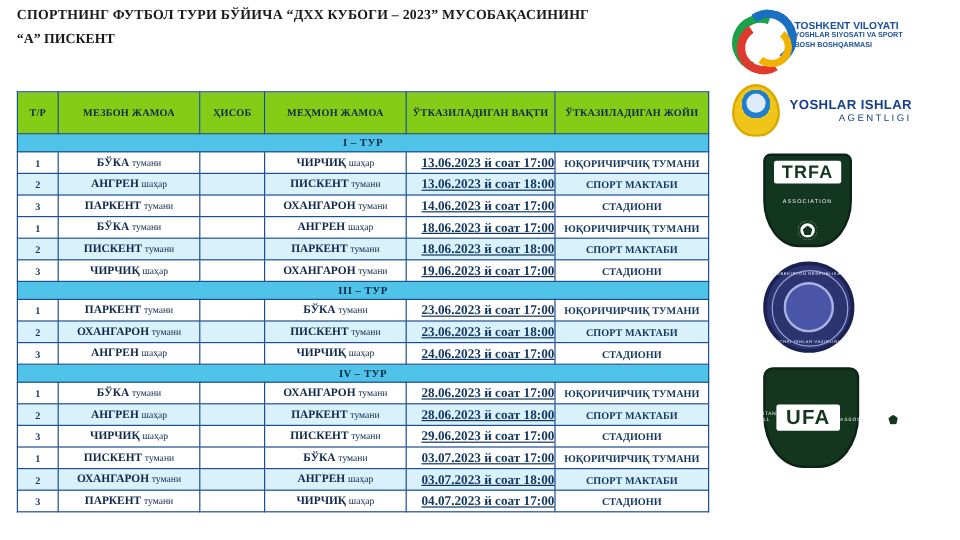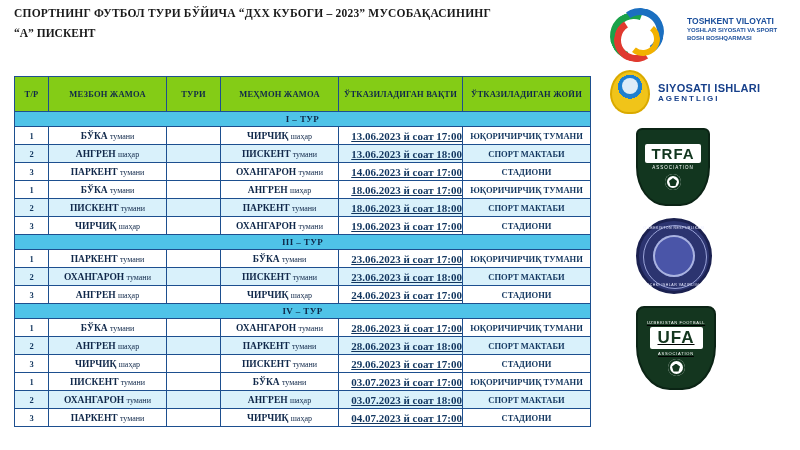--- a/index.html
+++ b/index.html
@@ -68,69 +68,69 @@
   td.dt{text-align:right;font-size:11px;font-weight:bold;color:#12365f;text-decoration:underline;}
   td.place{text-align:center;font-size:8.5px;font-weight:bold;color:#12365f;line-height:10px;margin-left:12px;}
 
   
   .logos{position:absolute;left:600px;top:0;width:200px;height:450px;}
 
   .logo-block{position:absolute;display:flex;align-items:center;}
 
   
   .lb1{left:10px;top:6px;}
-  .lb1 .txt{margin-left:25px;}
+  .lb1 .txt{margin-left:0;}
   .lb1 .t1{font-family:"Liberation Sans",sans-serif;font-weight:bold;font-size:8.5px;color:#1b4f9c;line-height:10px;}
   .lb1 .t2{font-family:"Liberation Sans",sans-serif;font-weight:bold;font-size:6px;color:#1b4f9c;line-height:8px;}
   .lb1 .t3{font-family:"Liberation Sans",sans-serif;font-weight:bold;font-size:6px;color:#1b4f9c;line-height:8px;}
 
   .swoosh{position:relative;width:52px;height:46px;}
   .swoosh i{position:absolute;display:block;border-radius:50%;}
   .sw-g{width:34px;height:34px;left:0;top:6px;border:7px solid #1aa24a;border-right-color:transparent;border-bottom-color:transparent;transform:rotate(-25deg);}
   .sw-b{width:34px;height:34px;left:6px;top:2px;border:7px solid #1b6fc0;border-left-color:transparent;border-bottom-color:transparent;transform:rotate(10deg);}
   .sw-r{width:30px;height:30px;left:4px;top:12px;border:7px solid #e03a2f;border-top-color:transparent;border-right-color:transparent;transform:rotate(12deg);}
   .sw-y{width:22px;height:22px;left:16px;top:16px;border:6px solid #f2b100;border-top-color:transparent;border-left-color:transparent;transform:rotate(-5deg);}
 
   
   .lb2{left:10px;top:70px;}
   .lb2 .txt{margin-left:8px;}
   .lb2 .t1{font-family:"Liberation Sans",sans-serif;font-weight:bold;font-size:11px;color:#17408b;letter-spacing:.3px;}
-  .lb2 .t2{font-family:"Liberation Sans",sans-serif;font-weight:bold;font-size:8px;color:#17408b;letter-spacing:2px;}
+  .lb2 .t2{font-family:"Liberation Sans",sans-serif;font-weight:normal;font-size:8px;color:#17408b;letter-spacing:2px;margin-left:41px;}
   .emblem{width:40px;height:44px;background:
      radial-gradient(circle at 50% 38%, #1e7fd0 0 12px, transparent 12px),
      linear-gradient(#f0c419,#f0c419);
      border-radius:50% 50% 45% 45%/55% 55% 45% 45%;
      position:relative;box-shadow:inset 0 0 0 2px #d9a900;}
   .emblem:after{content:"";position:absolute;left:50%;top:8px;width:16px;height:16px;margin-left:-8px;border-radius:50%;background:#fff;opacity:.85;}
 
   
   .lb3{left:36px;top:128px;}
   .shield{width:70px;height:74px;background:#12361f;border:2px solid #0b2415;
      border-radius:6px 6px 40% 40%/6px 6px 50% 50%;
-     display:flex;flex-direction:column;align-items:center;justify-content:center;}
+     display:flex;flex-direction:column;align-items:center;justify-content:center;gap:10px;}
   .shield .band{background:#fff;color:#12361f;font-family:"Liberation Sans",sans-serif;font-weight:bold;font-size:15px;letter-spacing:1px;padding:1px 6px;border-radius:2px;}
   .shield .sub{color:#fff;font-size:4.5px;letter-spacing:1px;font-family:"Liberation Sans",sans-serif;margin-top:2px;}
   .shield .ball{width:16px;height:16px;border-radius:50%;background:#fff;margin-top:4px;
      box-shadow:inset 0 0 0 2px #12361f;position:relative;}
   .shield .ball:after{content:"";position:absolute;left:4px;top:4px;width:8px;height:8px;background:#12361f;clip-path:polygon(50% 0,100% 38%,81% 100%,19% 100%,0 38%);}
 
   
   .lb4{left:36px;top:218px;}
   .circlelogo{width:70px;height:70px;border-radius:50%;background:#2c3470;border:3px solid #1b2150;
       display:flex;align-items:center;justify-content:center;position:relative;}
   .circlelogo .inner{width:42px;height:42px;border-radius:50%;background:#4a55a8;box-shadow:inset 0 0 0 2px #aab3e0;}
   .circlelogo .ring{position:absolute;left:50%;top:50%;width:62px;height:62px;margin:-31px 0 0 -31px;border-radius:50%;border:1px solid #9aa3d8;}
   .circlelogo .capt{position:absolute;bottom:4px;left:0;right:0;text-align:center;color:#e8eaff;font-size:3.5px;letter-spacing:.5px;font-family:"Liberation Sans",sans-serif;}
   .circlelogo .capt2{position:absolute;top:5px;left:0;right:0;text-align:center;color:#e8eaff;font-size:3.5px;letter-spacing:.5px;font-family:"Liberation Sans",sans-serif;}
 
   
   .lb5{left:36px;top:306px;}
   .shield2{width:76px;height:80px;background:#14361f;border:2px solid #0b2415;
      border-radius:8px 8px 42% 42%/8px 8px 52% 52%;
-     display:flex;flex-direction:column;align-items:center;justify-content:center;text-decoration:underline;}
+     display:flex;align-items:center;justify-content:center;}
   .shield2 .top{color:#fff;font-size:4px;letter-spacing:.6px;font-family:"Liberation Sans",sans-serif;margin-bottom:2px;}
   .shield2 .band{background:#fff;color:#14361f;font-family:"Liberation Sans",sans-serif;font-weight:bold;font-size:17px;letter-spacing:1px;padding:1px 8px;border-radius:2px;}
   .shield2 .sub{color:#fff;font-size:4px;letter-spacing:.8px;font-family:"Liberation Sans",sans-serif;margin-top:2px;}
   .shield2 .ball{width:17px;height:17px;border-radius:50%;background:#fff;margin-top:3px;box-shadow:inset 0 0 0 2px #14361f;position:relative;}
   .shield2 .ball:after{content:"";position:absolute;left:4.5px;top:4.5px;width:8px;height:8px;background:#14361f;clip-path:polygon(50% 0,100% 38%,81% 100%,19% 100%,0 38%);}
 </style>
 </head>
 <body>
 
 <div id="page">
@@ -147,21 +147,21 @@
           <col class="c1">
           <col class="c2">
           <col class="c3">
           <col class="c4">
           <col class="c5">
       </colgroup>
       <thead>
         <tr>
           <th>Т/Р</th>
           <th>МЕЗБОН ЖАМОА</th>
-          <th>ТУРИ</th>
+          <th>ҲИСОБ</th>
           <th>МЕҲМОН ЖАМОА</th>
           <th>ЎТКАЗИЛАДИГАН ВАҚТИ</th>
           <th>ЎТКАЗИЛАДИГАН ЖОЙИ</th>
         </tr>
       </thead>
       <tbody id="tbody">
           <tr class="tour-row">
             <td colspan="6">I – ТУР</td>
           </tr>
           <tr class="match odd">
@@ -306,21 +306,21 @@
       <div class="txt">
         <div class="t1">TOSHKENT VILOYATI</div>
         <div class="t2">YOSHLAR SIYOSATI VA SPORT</div>
         <div class="t3">BOSH BOSHQARMASI</div>
       </div>
     </div>
 
     <div class="logo-block lb2">
       <div class="emblem"></div>
       <div class="txt">
-        <div class="t1">SIYOSATI ISHLARI</div>
+        <div class="t1">YOSHLAR ISHLAR</div>
         <div class="t2">AGENTLIGI</div>
       </div>
     </div>
 
     <div class="logo-block lb3">
       <div class="shield">
         <div class="band">TRFA</div>
         <div class="sub">ASSOCIATION</div>
         <div class="ball"></div>
       </div>

